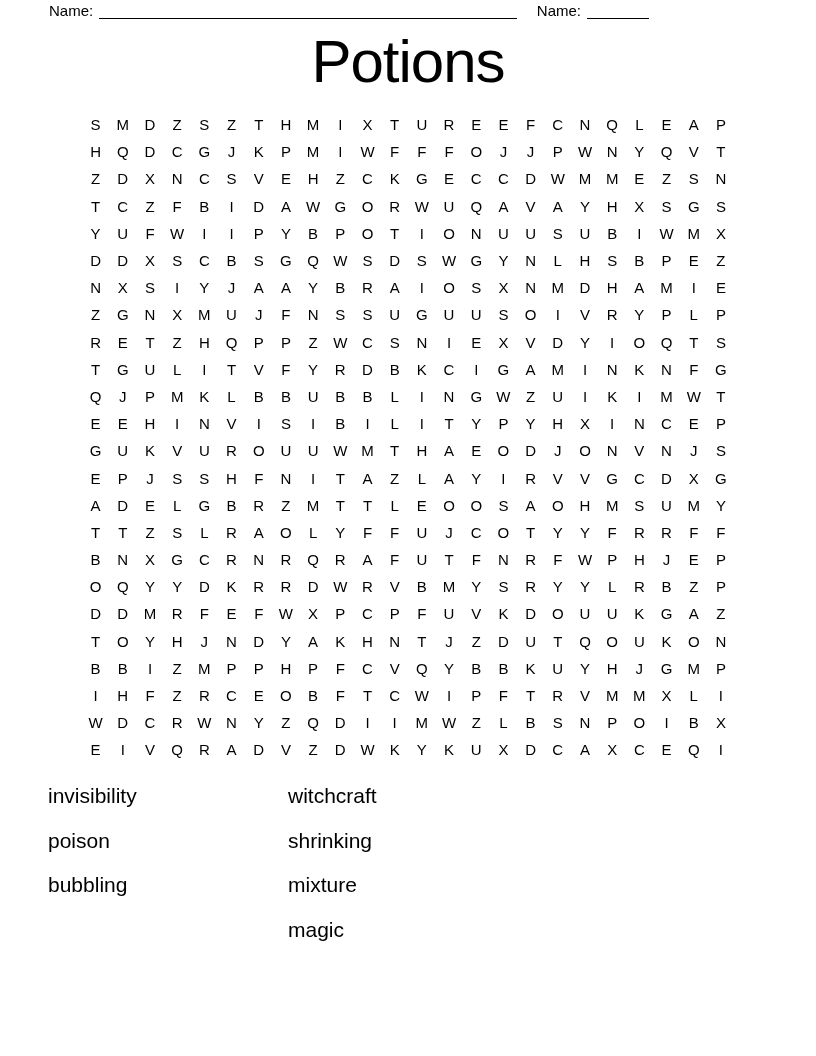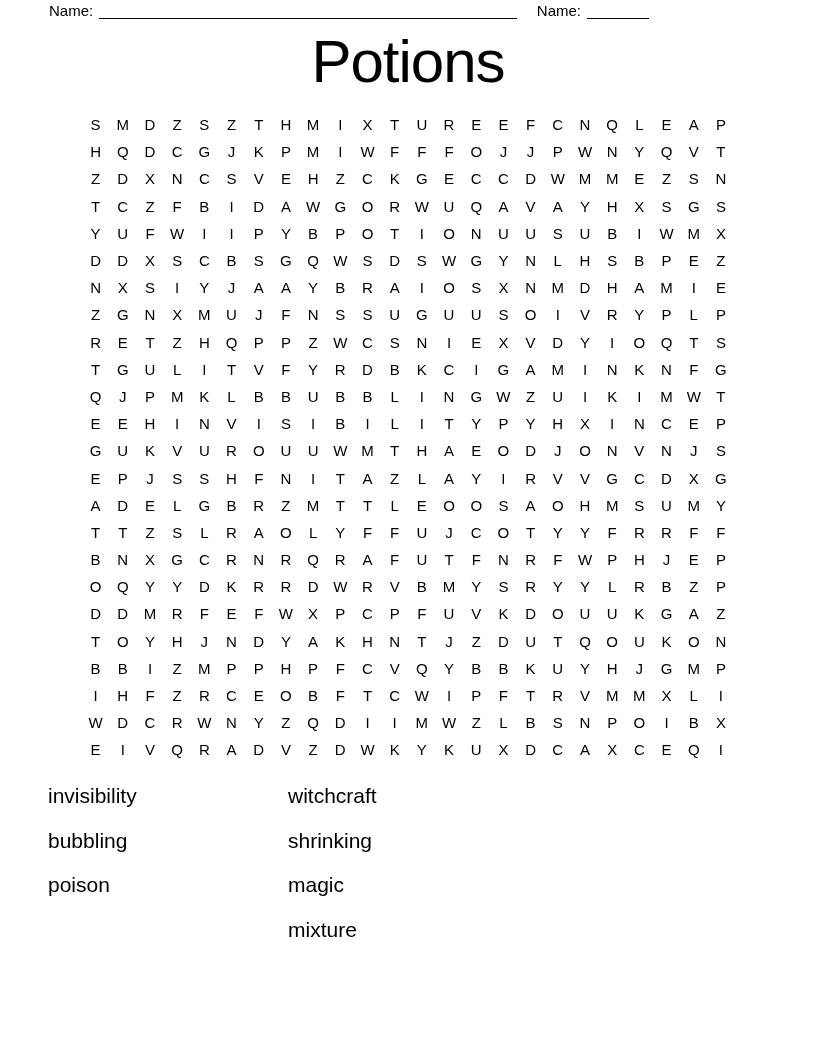--- a/index.html
+++ b/index.html
@@ -663,24 +663,24 @@
       <span class="cell">X</span>
       <span class="cell">C</span>
       <span class="cell">E</span>
       <span class="cell">Q</span>
       <span class="cell">I</span>
     </div>
 
   <div class="word-list">
     <div class="word-col c0">
       <div class="word-item">invisibility</div>
+      <div class="word-item">poison</div>
       <div class="word-item">bubbling</div>
-      <div class="word-item">poison</div>
     </div>
     <div class="word-col c1">
       <div class="word-item">witchcraft</div>
       <div class="word-item">shrinking</div>
+      <div class="word-item">mixture</div>
       <div class="word-item">magic</div>
-      <div class="word-item">mixture</div>
     </div>
   </div>
 
 </div>
 
 </body></html>

